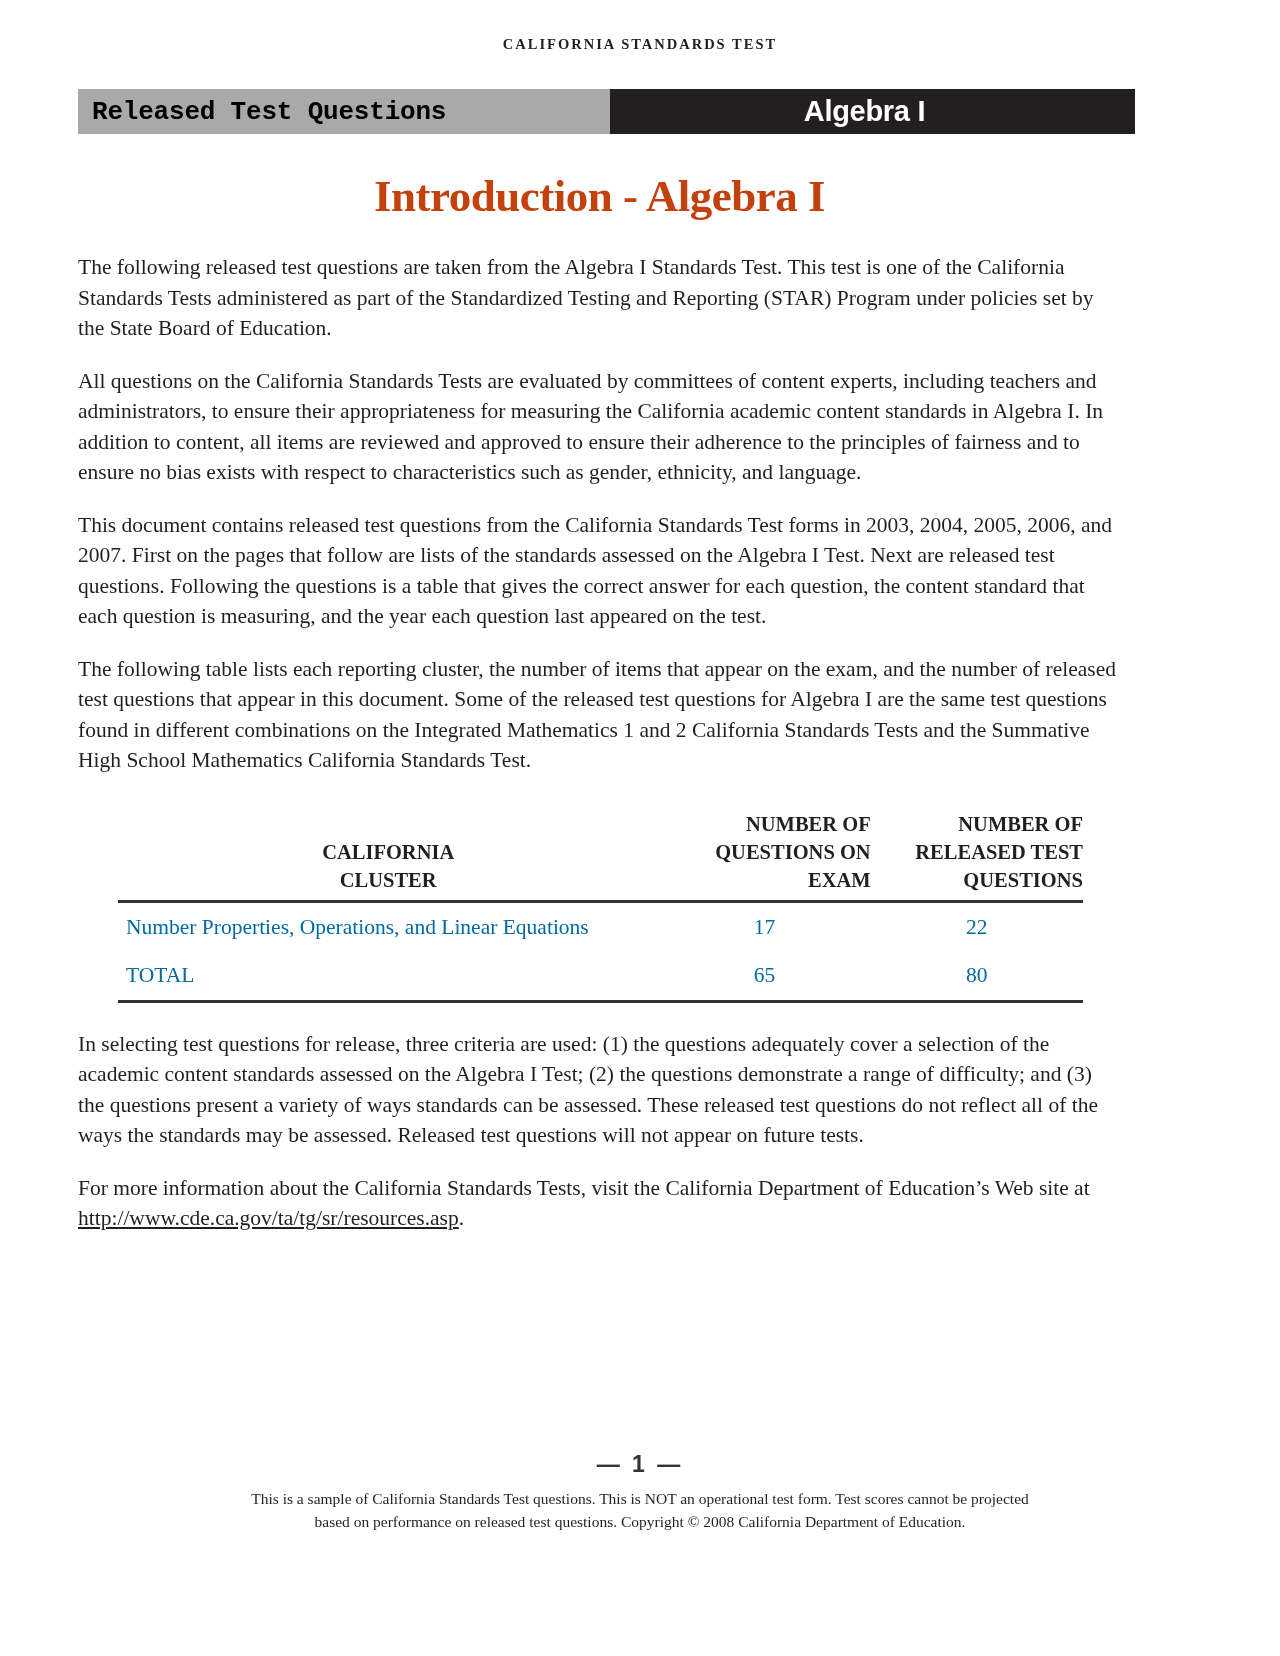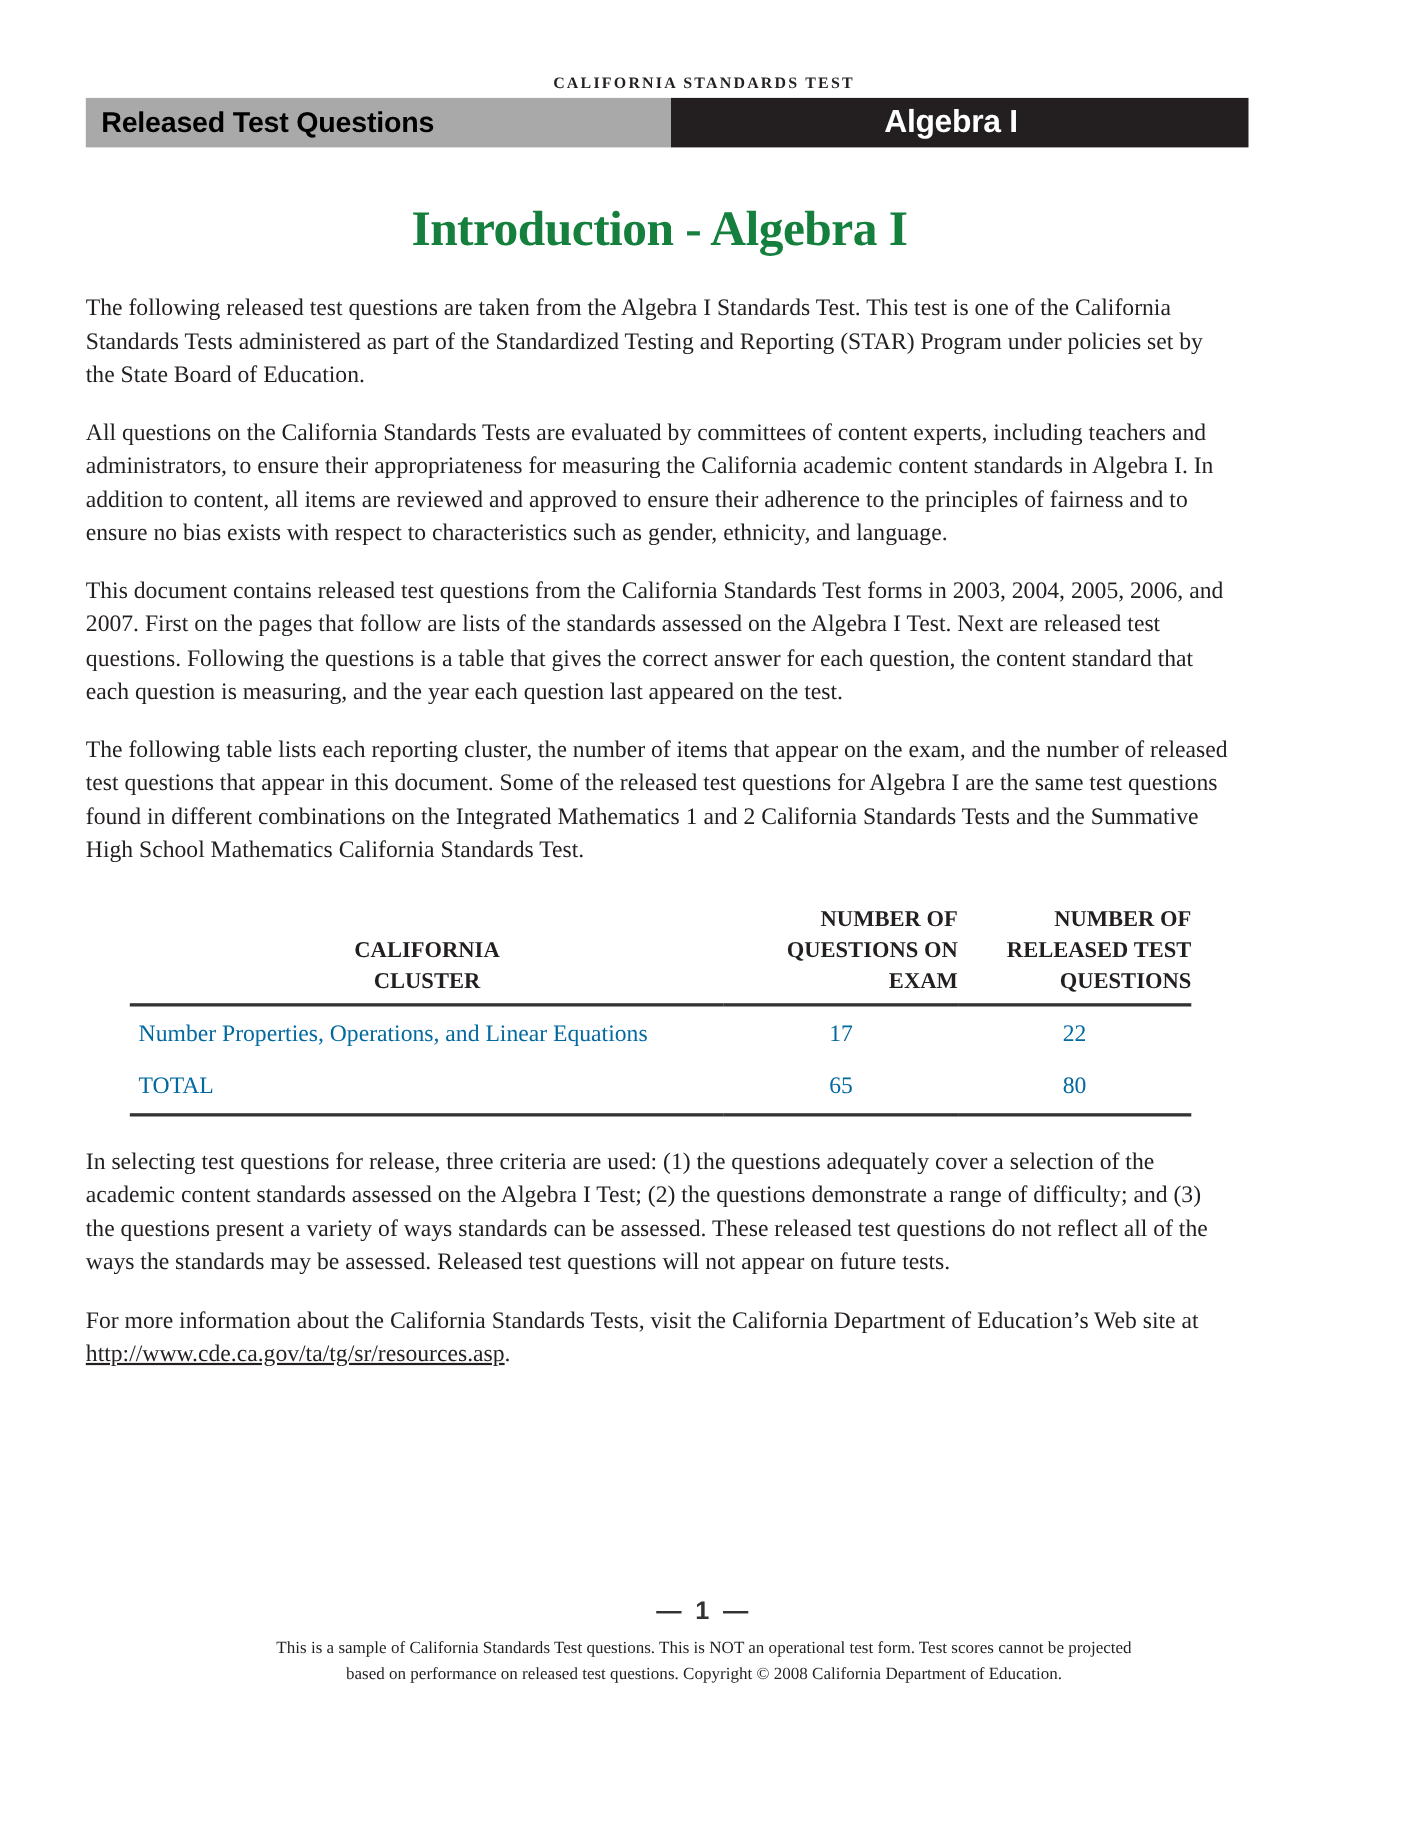--- a/index.html
+++ b/index.html
@@ -24,21 +24,21 @@
   }
 
   
   .running-head {
     text-align: center;
     font-family: "Liberation Serif", "DejaVu Serif", serif;
     font-weight: bold;
     font-size: 14.5px;
     letter-spacing: 2.0px;
     color: #231f20;
-    padding-top: 68px;
+    padding-top: 36px;
   }
 
   
   .banner {
     position: absolute;
     left: 78px;
     top: 89px;
     width: 1057px;
     height: 45px;
     display: flex;
@@ -46,21 +46,21 @@
   }
   .banner-left {
     background: #a9a9a9;
     width: 532px;
     display: flex;
     align-items: center;
     padding-left: 14px;
     box-sizing: border-box;
   }
   .banner-left-text {
-    font-family: Liberation Sans, sans-serif;
+    font-family: Liberation Mono, monospace;
     font-weight: bold;
     font-size: 26px;
     color: #000000;
     letter-spacing: -0.2px;
   }
   .banner-right {
     background: #231f20;
     flex: 1;
     display: flex;
     align-items: center;
@@ -82,22 +82,22 @@
     left: 78px;
     top: 170px;
     width: 1043px;
   }
 
   .doc-title {
     text-align: center;
     font-family: "Liberation Serif", "DejaVu Serif", serif;
     font-weight: bold;
     font-size: 45px;
-    color: #15803d;
-    margin: 12px 0 30px 0;
+    color: #c2410c;
+    margin: 0 0 30px 0;
     letter-spacing: -0.5px;
   }
 
   p.body-text {
     font-family: "Liberation Serif", "DejaVu Serif", serif;
     font-size: 21.5px;
     line-height: 30.5px;
     color: #231f20;
     margin: 0 0 22px 0;
     text-align: left;

